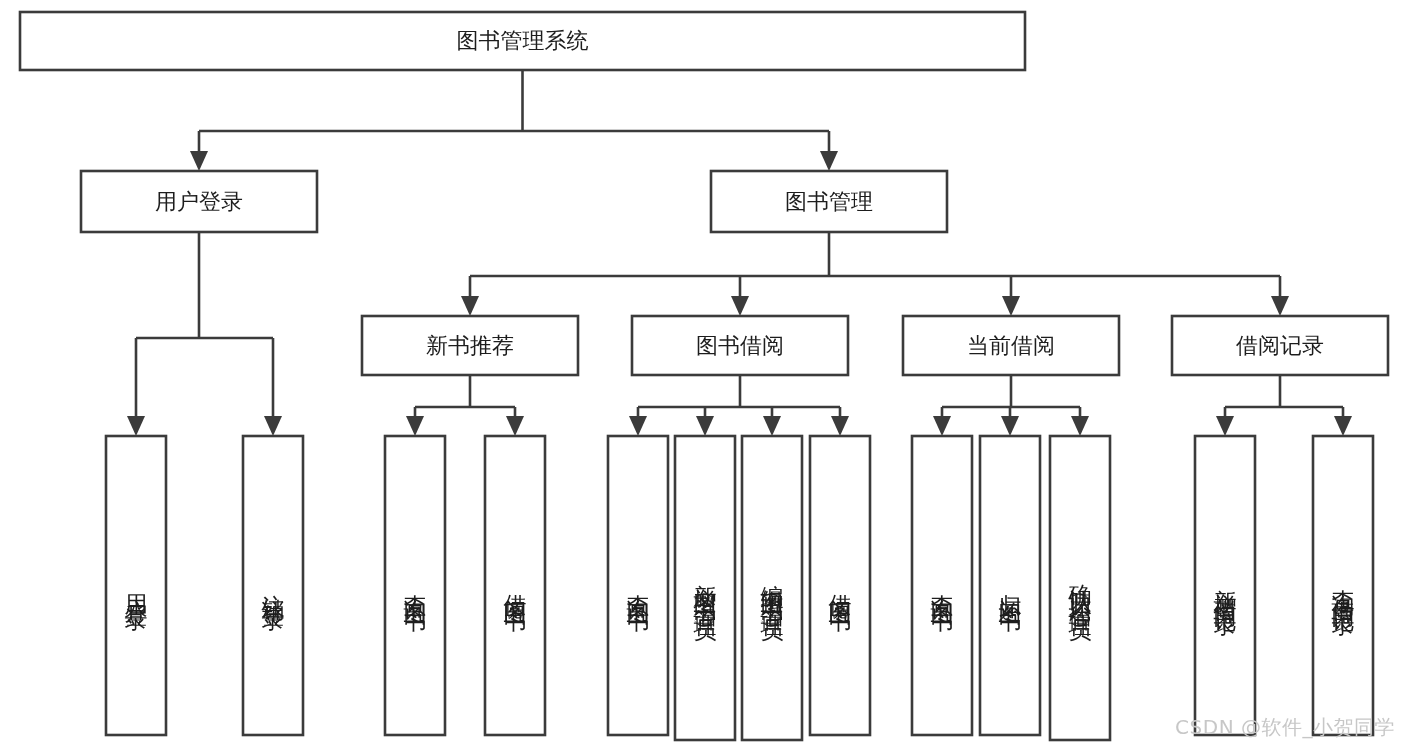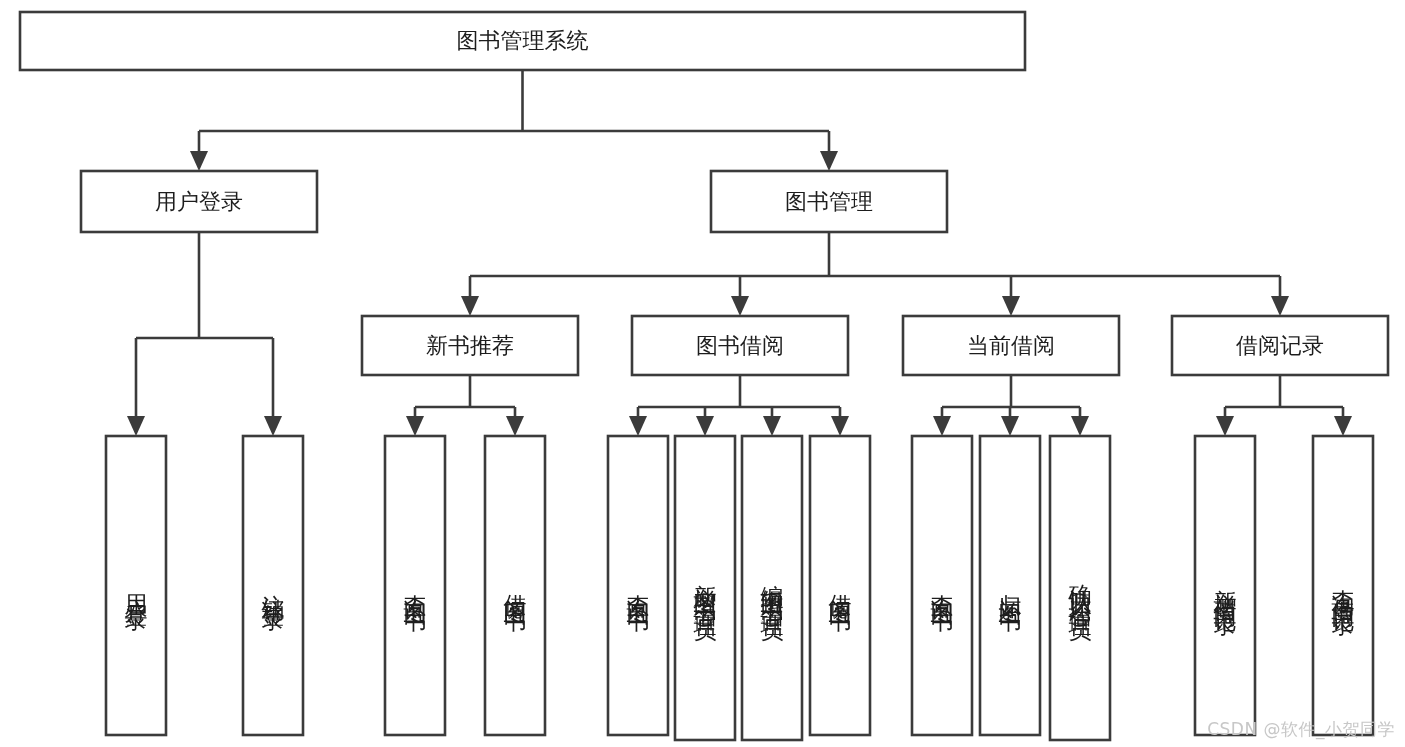--- a/index.html
+++ b/index.html
@@ -6,21 +6,21 @@
   body{width:1405px;height:747px;overflow:hidden;font-family:"Liberation Sans","DejaVu Sans",sans-serif;}
   #diagram{position:absolute;left:0;top:0;width:1405px;height:747px;}
   .node-rect{fill:#ffffff;stroke:#3b3b3b;stroke-width:2.6;}
   .edge{stroke:#3b3b3b;stroke-width:2.6;fill:none;}
   .arrowhead{fill:#3b3b3b;}
   .node-label{fill:#1d1d1d;font-family:"DejaVu Sans","Liberation Sans",sans-serif;font-size:22px;}
   .node-label.horiz{text-anchor:middle;dominant-baseline:middle;}
   .vert-wrap{position:absolute;display:flex;align-items:center;justify-content:center;pointer-events:none;}
   .vert-text{writing-mode:vertical-rl;text-orientation:upright;font-family:"DejaVu Sans","Liberation Sans",sans-serif;
              font-size:23px;line-height:1.18;letter-spacing:5px;color:#1d1d1d;white-space:nowrap;}
-  .watermark{position:absolute;right:10px;bottom:6px;color:#c7c7c7;font-size:17px;
+  .watermark{position:absolute;right:10px;bottom:6px;color:#c7c7c7;font-size:20px;
              font-family:"DejaVu Sans","Liberation Sans",sans-serif;letter-spacing:.5px;}
 </style>
 </head>
 <body>
 
 <svg id="diagram" viewBox="0 0 1405 747">
   <g id="edge-layer">
       <g>
         <line x1="522.5" y1="70" x2="522.5" y2="131" class="edge"></line>
         <line x1="199" y1="131" x2="829" y2="131" class="edge"></line>

